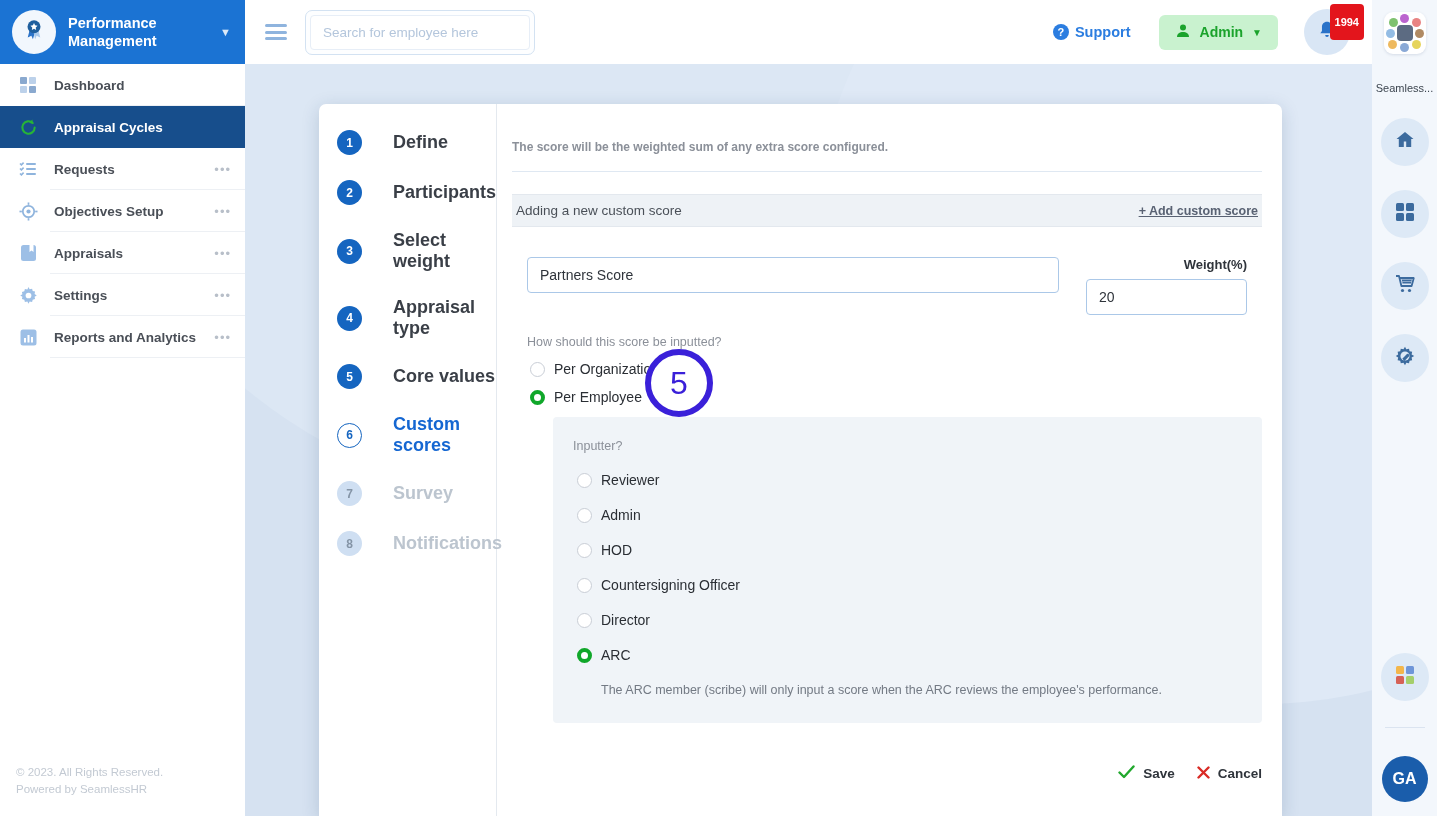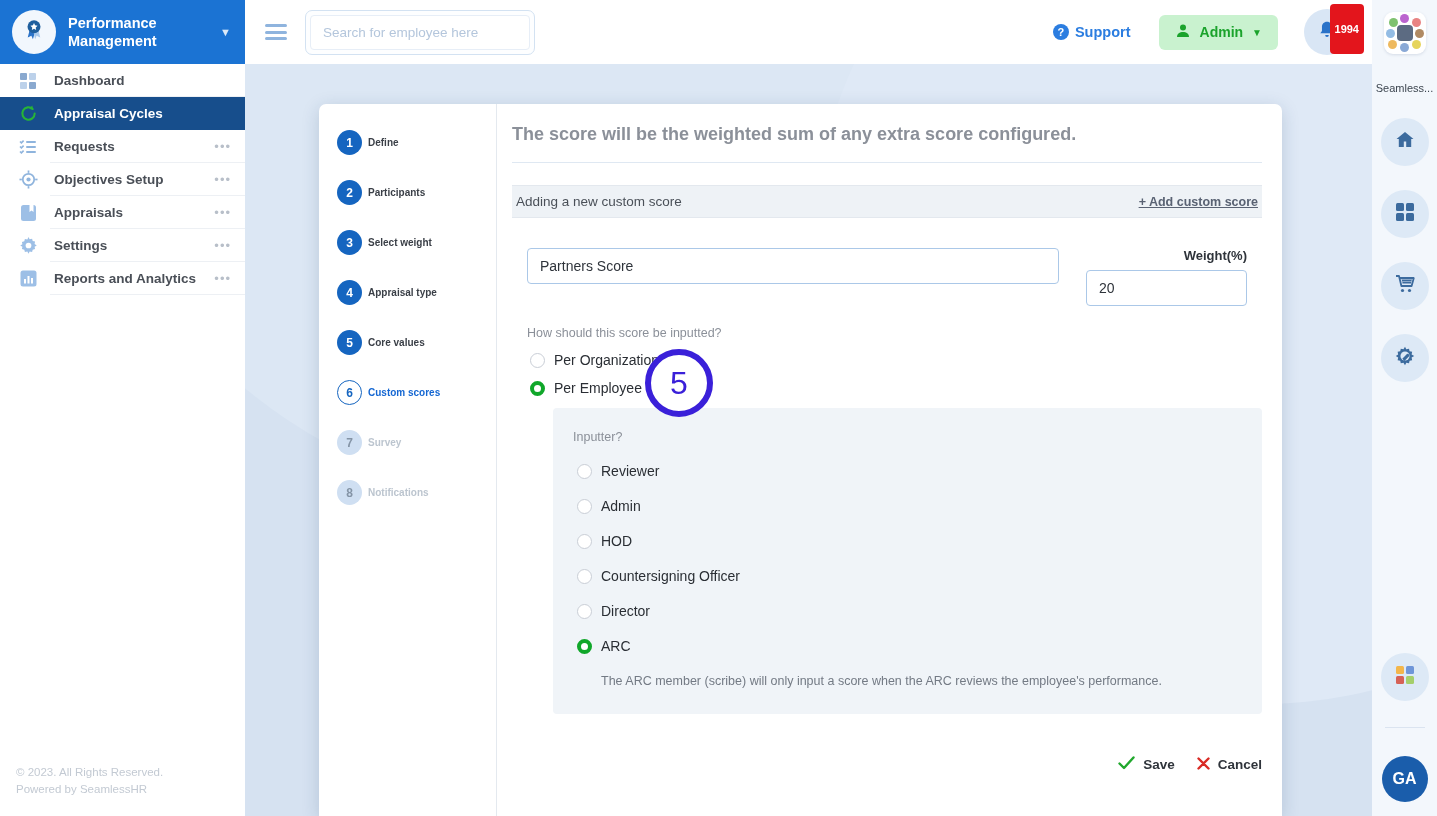--- a/index.html
+++ b/index.html
@@ -9,21 +9,21 @@
   
   .sidebar { position:absolute; left:0; top:0; width:245px; height:816px;
     background:#fff; z-index:30; }
   .sidebar-header { height:64px; background:#1b73d3; display:flex; align-items:center;
     padding:0 10px 0 12px; color:#fff; }
   .logo-circle { width:44px; height:44px; border-radius:50%; background:#f2f7fd;
     display:flex; align-items:center; justify-content:center; flex:none; }
   .sidebar-title { font-size:14.5px; font-weight:bold; line-height:1.25;
     margin-left:12px; flex:1; }
   .sidebar-chevron { font-size:11px; color:#dce9f7; margin-right:4px; }
-  .nav-item { position:relative; height:33px; display:flex; align-items:center;
+  .nav-item { position:relative; height:42px; display:flex; align-items:center;
     padding:0 14px 0 16px; cursor:pointer; }
   .nav-item .nav-ic { width:24px; display:flex; justify-content:center; flex:none; }
   .nav-item .nav-label { margin-left:14px; font-size:13.5px; font-weight:bold;
     color:#4a4f57; flex:1; }
   .nav-item .dots { color:#b8bfc9; font-size:13px; letter-spacing:1px; }
   .nav-item:not(.active)::after { content:""; position:absolute; left:50px; right:0;
     bottom:0; border-bottom:1px solid #edf0f4; }
   .nav-item.active { background:#174e8c; }
   .nav-item.active .nav-label { color:#fff; }
   .sidebar-footer { position:absolute; left:16px; bottom:18px; font-size:11.5px;
@@ -48,21 +48,21 @@
     justify-content:center; margin-right:6px; }
   .admin-btn { margin-left:28px; background:#c9f2cf; border:none; border-radius:6px;
     height:35px; padding:0 16px; display:flex; align-items:center; gap:9px;
     color:#1ba32c; font-size:14px; font-weight:bold; cursor:pointer;
     font-family:"Liberation Sans",sans-serif; }
   .admin-caret { font-size:10px; }
   .bell-wrap { position:relative; margin-left:26px; width:46px; height:46px;
     border-radius:50%; background:#d9e6f5; display:flex; align-items:center;
     justify-content:center; cursor:pointer; }
   .bell-badge { position:absolute; top:-5px; right:-14px; background:#e3151c; color:#fff;
-    font-size:11px; font-weight:bold; border-radius:4px; padding:19px 5px; }
+    font-size:11px; font-weight:bold; border-radius:4px; padding:12px 5px; }
 
   
   .rail { position:absolute; right:0; top:0; width:65px; height:816px; background:#f3f7fc;
     display:flex; flex-direction:column; align-items:center; z-index:25; }
   .app-tile { margin-top:12px; width:42px; height:42px; background:#fff; border-radius:9px;
     box-shadow:0 1px 3px rgba(40,70,110,.15); position:relative; cursor:pointer; }
   .app-tile .ctr { position:absolute; left:13px; top:13px; width:16px; height:16px;
     background:#5c6b82; border-radius:4px; }
   .app-tile .dot { position:absolute; width:9px; height:9px; border-radius:50%; }
   .rail-label { margin-top:28px; font-size:11px; color:#3d4650; }
@@ -97,24 +97,24 @@
   .step { display:flex; align-items:center; margin:0 0 25px 18px; cursor:pointer; }
   .step-circle { width:25px; height:25px; border-radius:50%; display:flex;
     align-items:center; justify-content:center; font-size:12px; font-weight:bold;
     flex:none; }
   .step.done .step-circle { background:#1565c0; color:#fff; }
   .step.done .step-label { color:#3a3f47; }
   .step.current .step-circle { background:#fff; border:1.5px solid #1565c0; color:#1565c0; }
   .step.current .step-label { color:#1567d2; }
   .step.todo .step-circle { background:#cfdff2; color:#8494a6; }
   .step.todo .step-label { color:#bcc5cf; }
-  .step-label { margin-left:6px; font-size:10px; font-weight:bold; }
+  .step-label { margin-left:31px; font-size:18px; font-weight:bold; }
 
   .panel-main { flex:1; padding:0 20px 0 15px; position:relative; }
-  .intro { margin-top:20px; font-size:18px; font-weight:bold; color:#8b9099; }
+  .intro { margin-top:36px; font-size:12px; font-weight:bold; color:#8b9099; }
   .intro-hr { margin-top:17px; border:none; border-top:1px solid #dfe8f2; }
   .score-bar { margin-top:22px; height:33px; background:#eef2f6; border:1px solid #e3e8ee;
     border-left:none; border-right:none; display:flex; align-items:center;
     justify-content:space-between; padding:0 4px; }
   .score-bar-title { font-size:13.5px; color:#4a5058; }
   .add-link { font-size:12.5px; font-weight:bold; color:#596273; text-decoration:underline;
     cursor:pointer; }
 
   .fields-row { margin-top:30px; display:flex; justify-content:space-between;
     padding:0 15px; }

